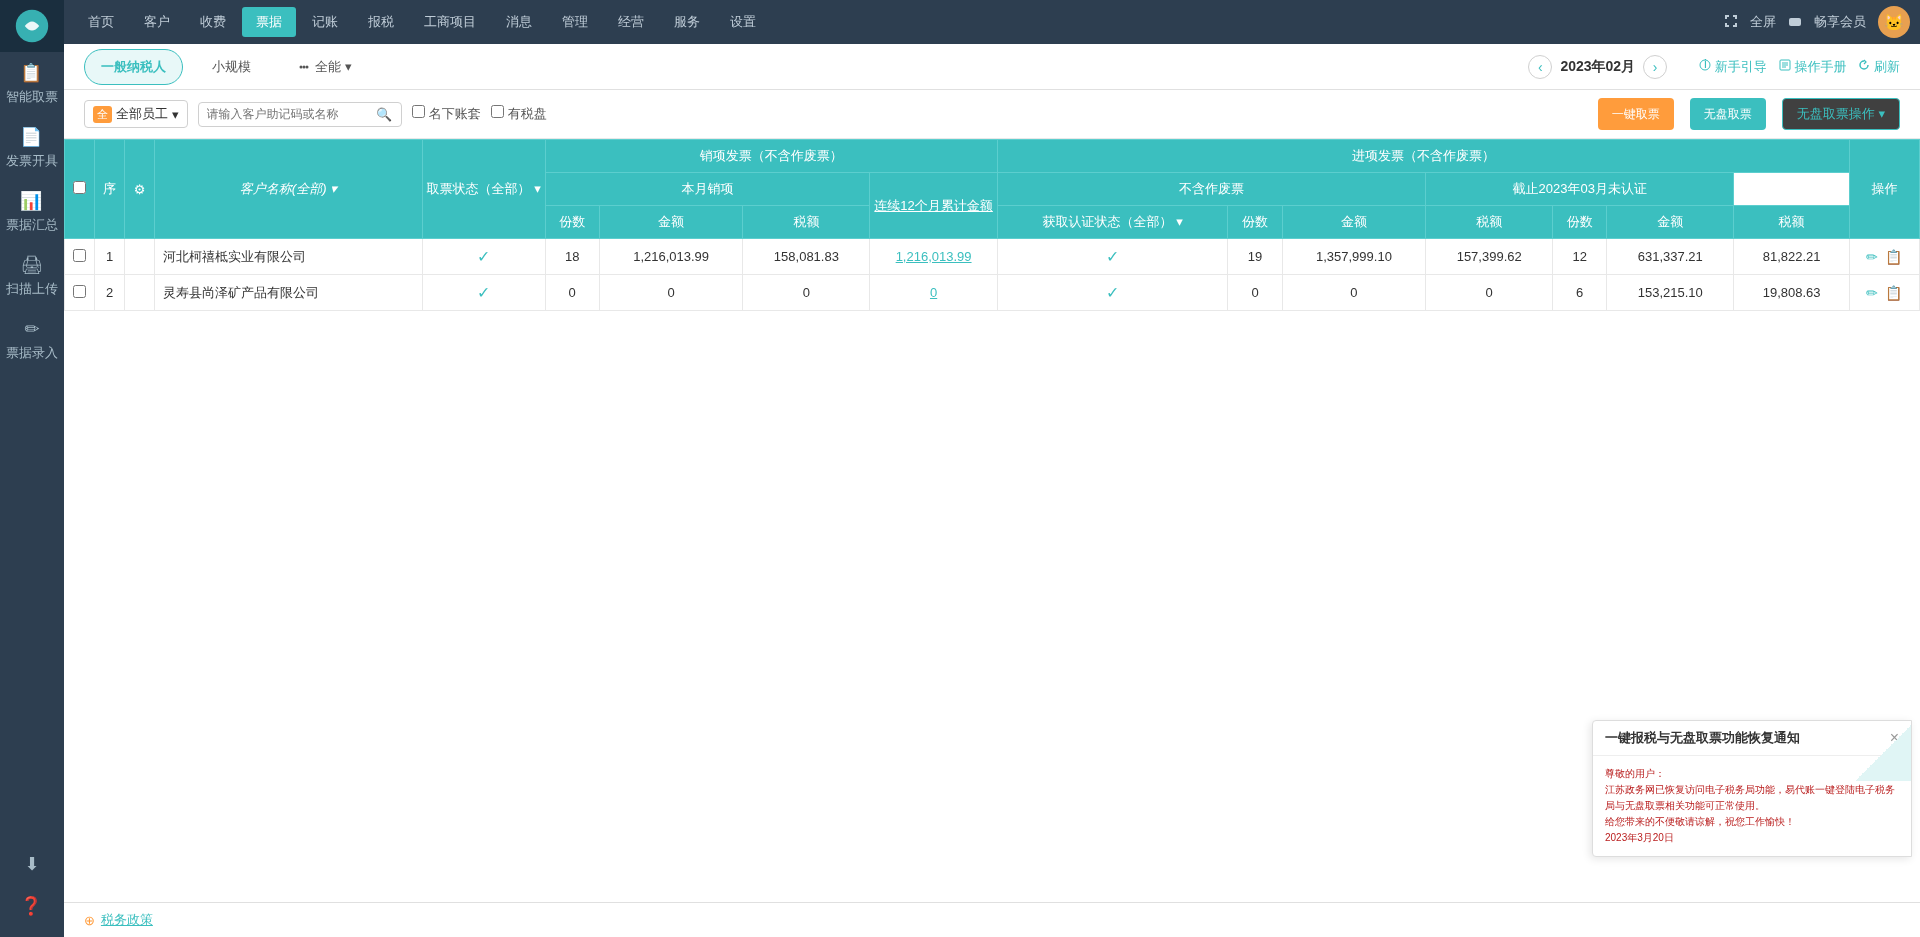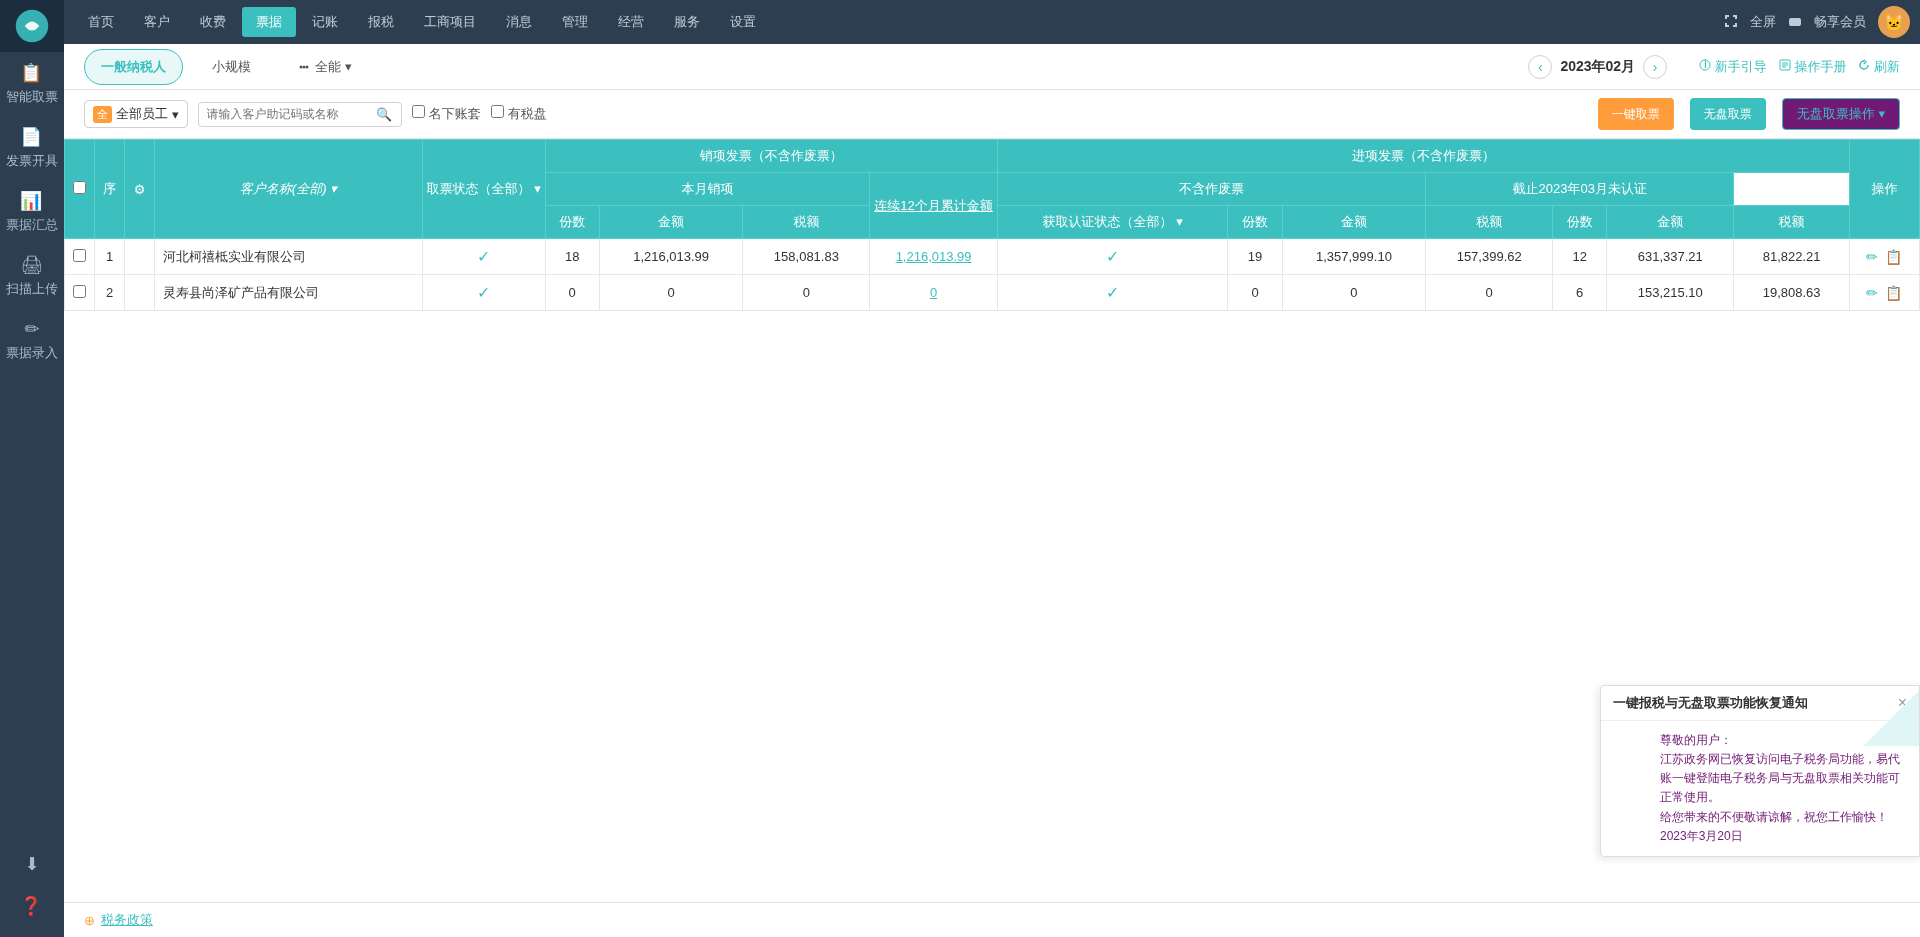--- a/index.html
+++ b/index.html
@@ -213,21 +213,21 @@
     .btn-teal {
       background: #3bbfbf;
       color: #fff;
       border: none;
       border-radius: 4px;
       padding: 6px 14px;
       font-size: 12px;
       cursor: pointer;
     }
     .btn-teal-outline {
-      background: #701a75;
+      background: #404040;
       color: #3bbfbf;
       border: 1px solid #3bbfbf;
       border-radius: 4px;
       padding: 6px 14px;
       font-size: 12px;
       cursor: pointer;
       display: flex;
       align-items: center;
       gap: 4px;
     }
@@ -277,39 +277,39 @@
       gap: 6px;
       font-size: 12px;
       color: #ff9c3c;
       flex-shrink: 0;
     }
 
     
     .notif-popup {
       position: fixed;
       bottom: 80px;
-      right: 0;
+      right: 8px;
       width: 320px;
       background: #fff;
       border: 1px solid #ddd;
       border-radius: 4px 0 0 4px;
       box-shadow: -2px 2px 8px rgba(0,0,0,0.1);
       z-index: 100;
       overflow: hidden;
     }
     .notif-header {
       display: flex;
       align-items: center;
       justify-content: space-between;
       padding: 8px 12px;
       border-bottom: 1px solid #eee;
     }
     .notif-title { font-size: 13px; font-weight: bold; color: #333; }
     .notif-close { cursor: pointer; color: #999; font-size: 16px; }
-    .notif-body { padding: 10px 12px; font-size: 12px; color: #701a75; line-height: 1.6; margin-left: 47px; }
+    .notif-body { padding: 10px 12px; font-size: 10px; color: #b91c1c; line-height: 1.6; }
     .notif-scroll { max-height: 160px; overflow-y: auto; }
     .notif-decoration {
       position: absolute;
       top: 0; right: 0;
       width: 80px; height: 60px;
       background: linear-gradient(135deg, transparent 60%, #e0f5f5 60%);
       pointer-events: none;
     }
 
     

